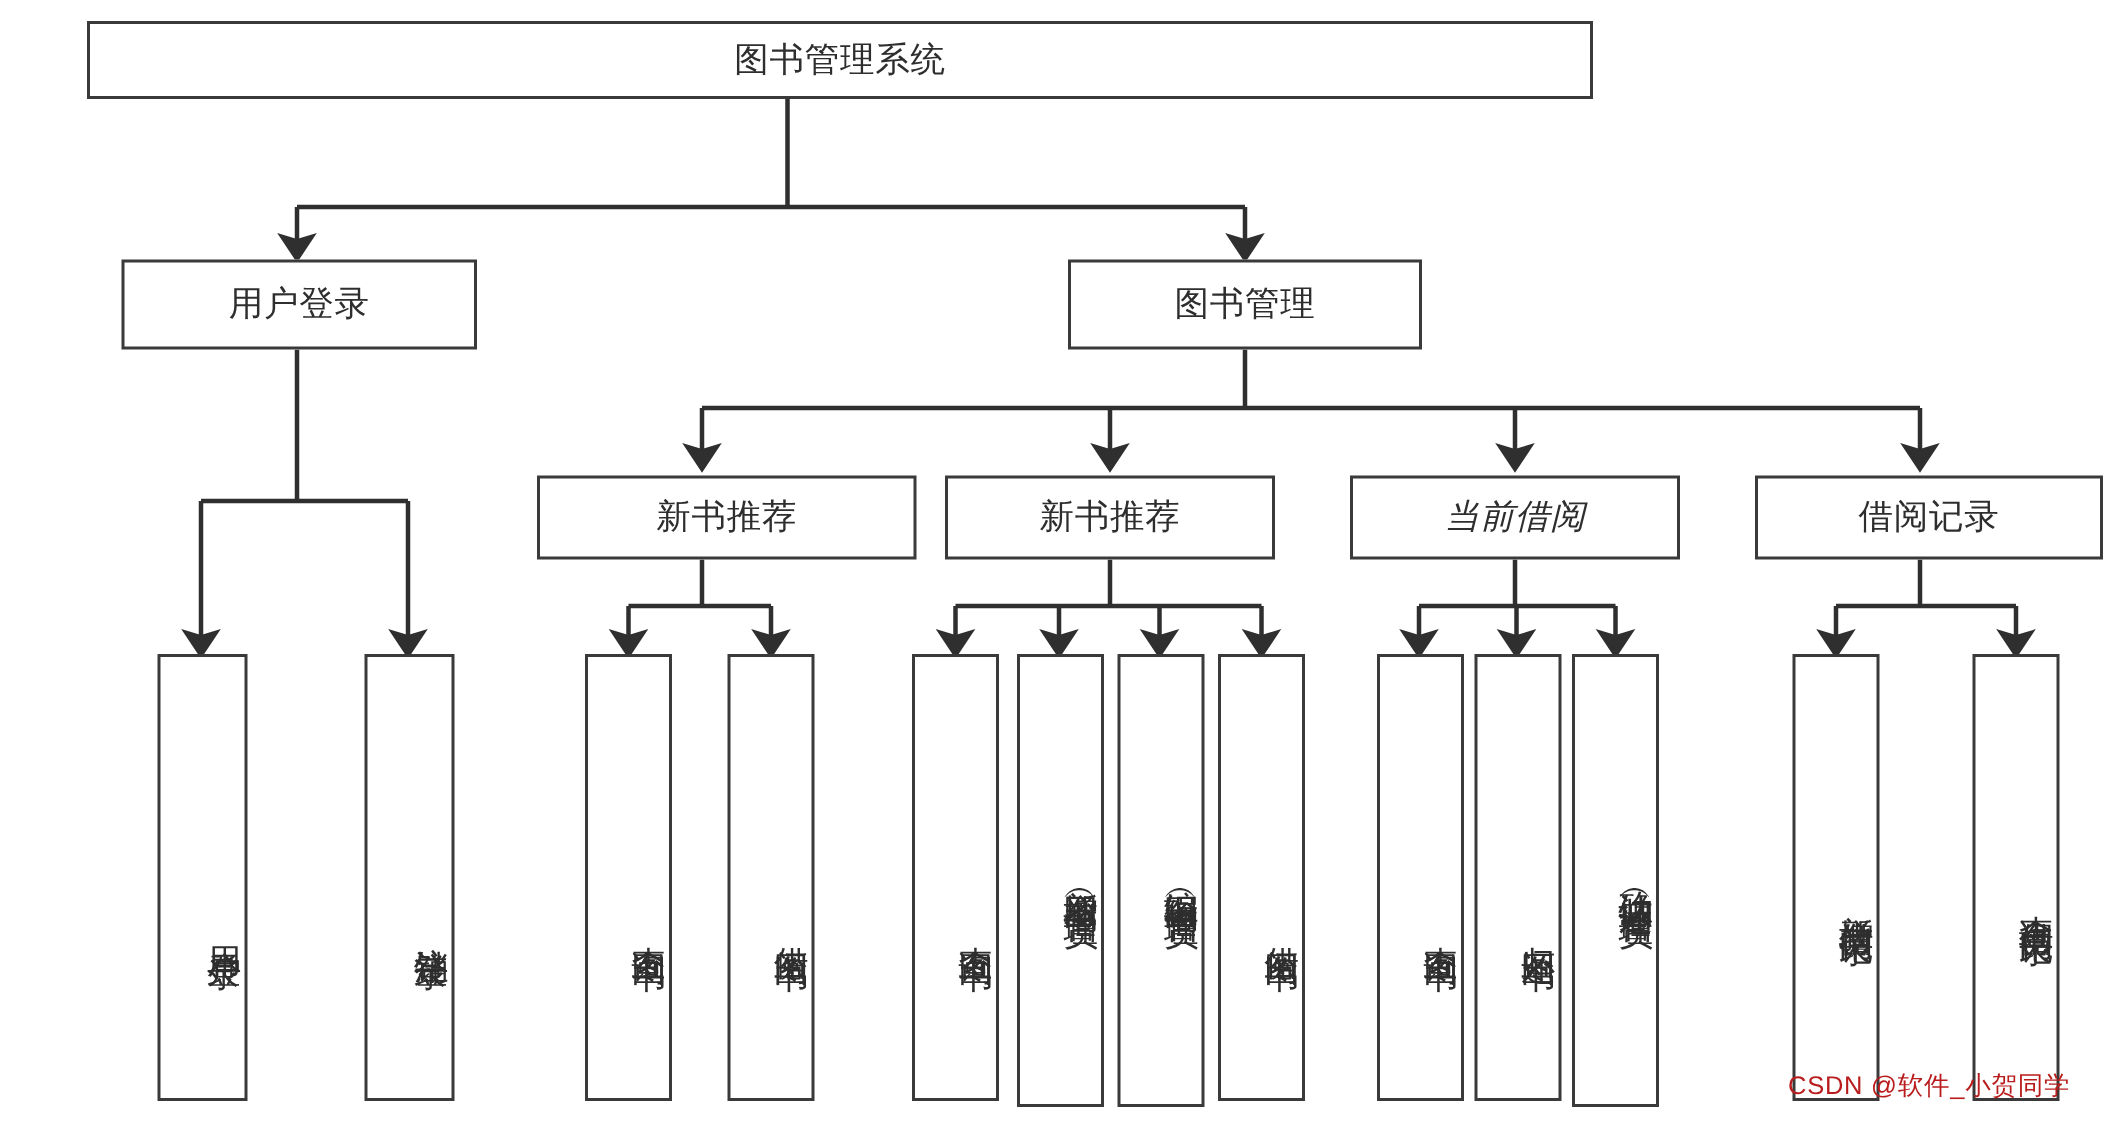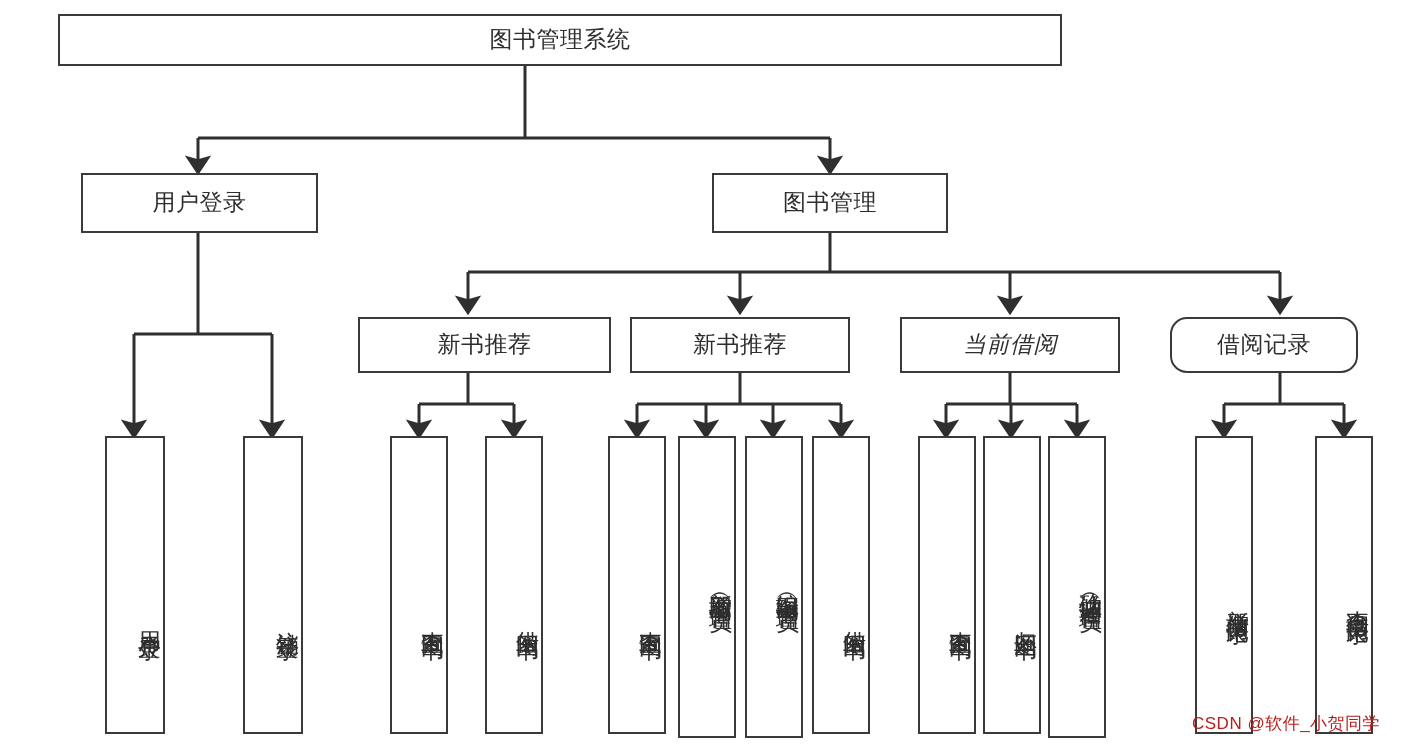--- a/index.html
+++ b/index.html
@@ -117,21 +117,21 @@
   </svg>
 
   <div class="node horiz" style="left:18px; top:14px; width:1004px; height:52px;margin-left:40px;">图书管理系统</div>
 
   <div class="node horiz" style="left:81px; top:173px; width:237px; height:60px;">用户登录</div>
   <div class="node horiz" style="left:712px; top:173px; width:236px; height:60px;">图书管理</div>
 
   <div class="node horiz" style="left:358px; top:317px; width:253px; height:56px;">新书推荐</div>
   <div class="node horiz" style="left:630px; top:317px; width:220px; height:56px;">新书推荐</div>
   <div class="node horiz" style="left:900px; top:317px; width:220px; height:56px;font-style:italic;">当前借阅</div>
-  <div class="node horiz" style="left:1170px; top:317px; width:188px; height:56px;border-radius:17px;">借阅记录</div>
+  <div class="node horiz" style="left:1170px; top:317px; width:232px; height:56px;">借阅记录</div>
 
   <div class="node vert" style="left:105px; top:436px; width:60px; height:298px; padding-top:72px;">用户登录</div>
   <div class="node vert" style="left:243px; top:436px; width:60px; height:298px; padding-top:72px;">注销登录</div>
 
   <div class="node vert" style="left:390px; top:436px; width:58px; height:298px; padding-top:72px;">查询图书</div>
   <div class="node vert" style="left:485px; top:436px; width:58px; height:298px; padding-top:72px;">借阅图书</div>
 
   <div class="node vert" style="left:608px; top:436px; width:58px; height:298px; padding-top:72px;">查询图书</div>
   <div class="node vert tall" style="left:678px; top:436px; width:58px; height:302px; padding-top:4px;">新增图书（管理员）</div>
   <div class="node vert tall" style="left:745px; top:436px; width:58px; height:302px; padding-top:4px;">编辑图书（管理员）</div>

